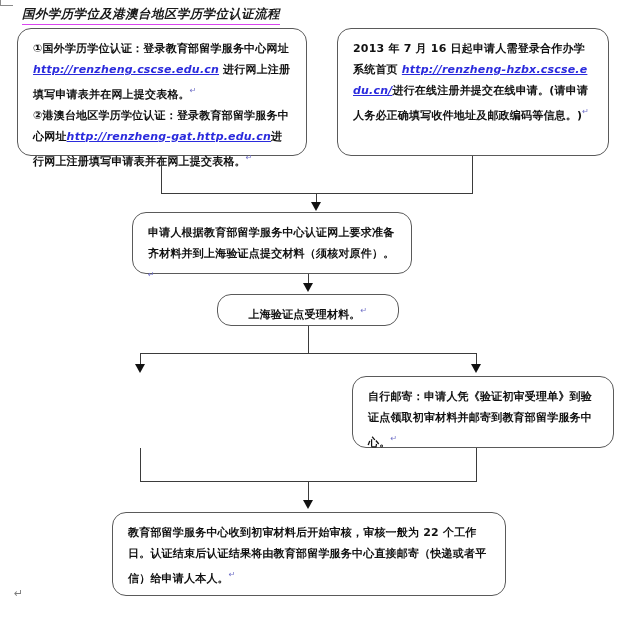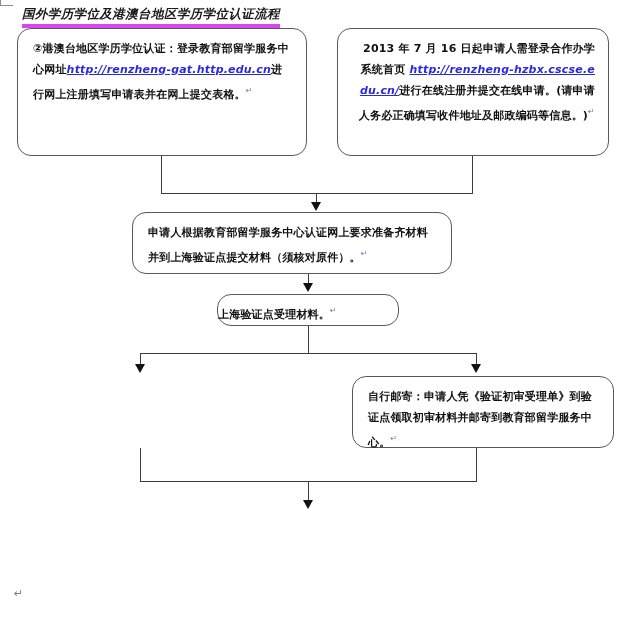--- a/index.html
+++ b/index.html
@@ -38,21 +38,21 @@
 
   
   .flow-title {
     position: absolute;
     font-family: Liberation Sans, sans-serif;
     font-weight: bold;
     font-style: italic;
     font-size: 12.5px;
     color: #1a1a1a;
     white-space: nowrap;
-    border-bottom: 4px solid #d946ef;
+    border-bottom: 1px solid #d946ef;
     padding-bottom: 1px;
     letter-spacing: 0.4px;
   }
   #title-left  { left: 22px;  top: 6px; }
   #title-right { left: 367px; top: 6px; }
   .title-pilcrow {
     font-style: normal;
     font-weight: normal;
     font-size: 8px;
     color: #6f6fbf;
@@ -68,42 +68,43 @@
     background: #ffffff;
     color: #111111;
     font-size: 11px;
     line-height: 21px;
     padding: 9px 13px 9px 15px;
     text-align: left;
     letter-spacing: 0.2px;
     font-weight: bold;
   }
   .node.center-text {
+    text-align: center;
     padding: 0;
     line-height: 31px;
   }
   .node a,
   .node .url {
     color: #2b2bdd;
     text-decoration: underline;
     font-style: italic;
     font-weight: bold;
     word-break: break-all;
   }
   .eop {
     color: #7272c8;
     font-size: 8px;
     vertical-align: super;
     font-weight: normal;
   }
 
   
   #node-overseas  { left: 17px;  top: 28px;  width: 290px; height: 128px; }
-  #node-joint     { left: 337px; top: 28px;  width: 272px; height: 128px; text-align: right; }
-  #node-prepare   { left: 132px; top: 212px; width: 320px; height: 62px;  }
+  #node-joint     { left: 337px; top: 28px;  width: 272px; height: 128px; }
+  #node-prepare   { left: 132px; top: 212px; width: 280px; height: 62px;  }
   #node-accept    { left: 217px; top: 294px; width: 182px; height: 32px;  }
   #node-mail-byss { left: 22px;  top: 376px; width: 273px; height: 72px;  }
   #node-mail-self { left: 352px; top: 376px; width: 262px; height: 72px;  }
   #node-review    { left: 112px; top: 512px; width: 394px; height: 84px;  }
 
   
   .ln {
     position: absolute;
     background: #3b3b3b;
   }
@@ -125,20 +126,23 @@
 <div id="page">
 
   <div class="corner-mark corner-tl"></div>
 
   <div class="flow-title" id="title-left">
     <span>国外学历学位及港澳台地区学历学位认证流程</span>
   </div>
 
 
   <div class="node" id="node-overseas">
+    <div>
+      <span>①国外学历学位认证：登录教育部留学服务中心网址 </span><span class="url">http://renzheng.cscse.edu.cn</span><span> 进行网上注册填写申请表并在网上提交表格。</span><span class="eop">↵</span>
+    </div>
     <div>
       <span>②港澳台地区学历学位认证：登录教育部留学服务中心网址</span><span class="url">http://renzheng-gat.http.edu.cn</span><span>进行网上注册填写申请表并在网上提交表格。</span><span class="eop">↵</span>
     </div>
   </div>
 
   <div class="node" id="node-joint">
     <span>2013 年 7 月 16 日起申请人需登录合作办学系统首页 </span><span class="url">http://renzheng-hzbx.cscse.edu.cn/</span><span>进行在线注册并提交在线申请。(请申请人务必正确填写收件地址及邮政编码等信息。)</span><span class="eop">↵</span>
   </div>
 
   <div class="ln ln-v" style="left:161px; top:156px; height:38px;"></div>
@@ -169,16 +173,19 @@
   <div class="node" id="node-mail-self">
     <span>自行邮寄：申请人凭《验证初审受理单》到验证点领取初审材料并邮寄到教育部留学服务中心。</span><span class="eop">↵</span>
   </div>
 
   <div class="ln ln-v" style="left:140px; top:448px; height:34px;"></div>
   <div class="ln ln-v" style="left:476px; top:448px; height:34px;"></div>
   <div class="ln ln-h" style="left:140px; top:481px; width:337px;"></div>
   <div class="ln ln-v" style="left:308px; top:481px; height:21px;"></div>
   <div class="arrow-down" style="left:303px; top:500px;"></div>
 
+  <div class="node" id="node-review">
+    <span>教育部留学服务中心收到初审材料后开始审核，审核一般为 22 个工作日。认证结束后认证结果将由教育部留学服务中心直接邮寄（快递或者平信）给申请人本人。</span><span class="eop">↵</span>
+  </div>
 
   <div class="pilcrow">↵</div>
 
 </div>
 
 </body></html>

